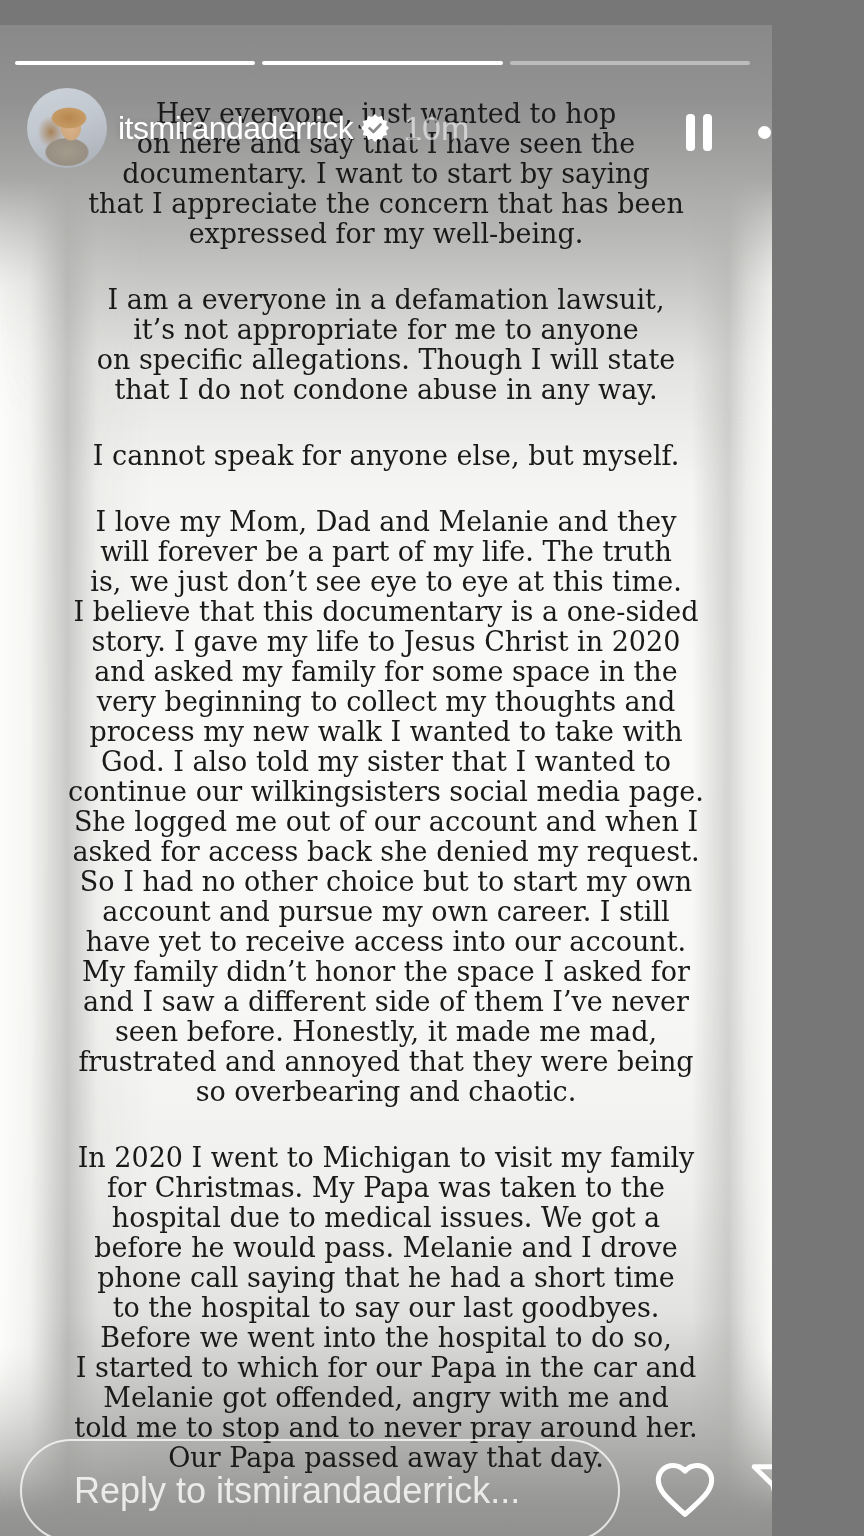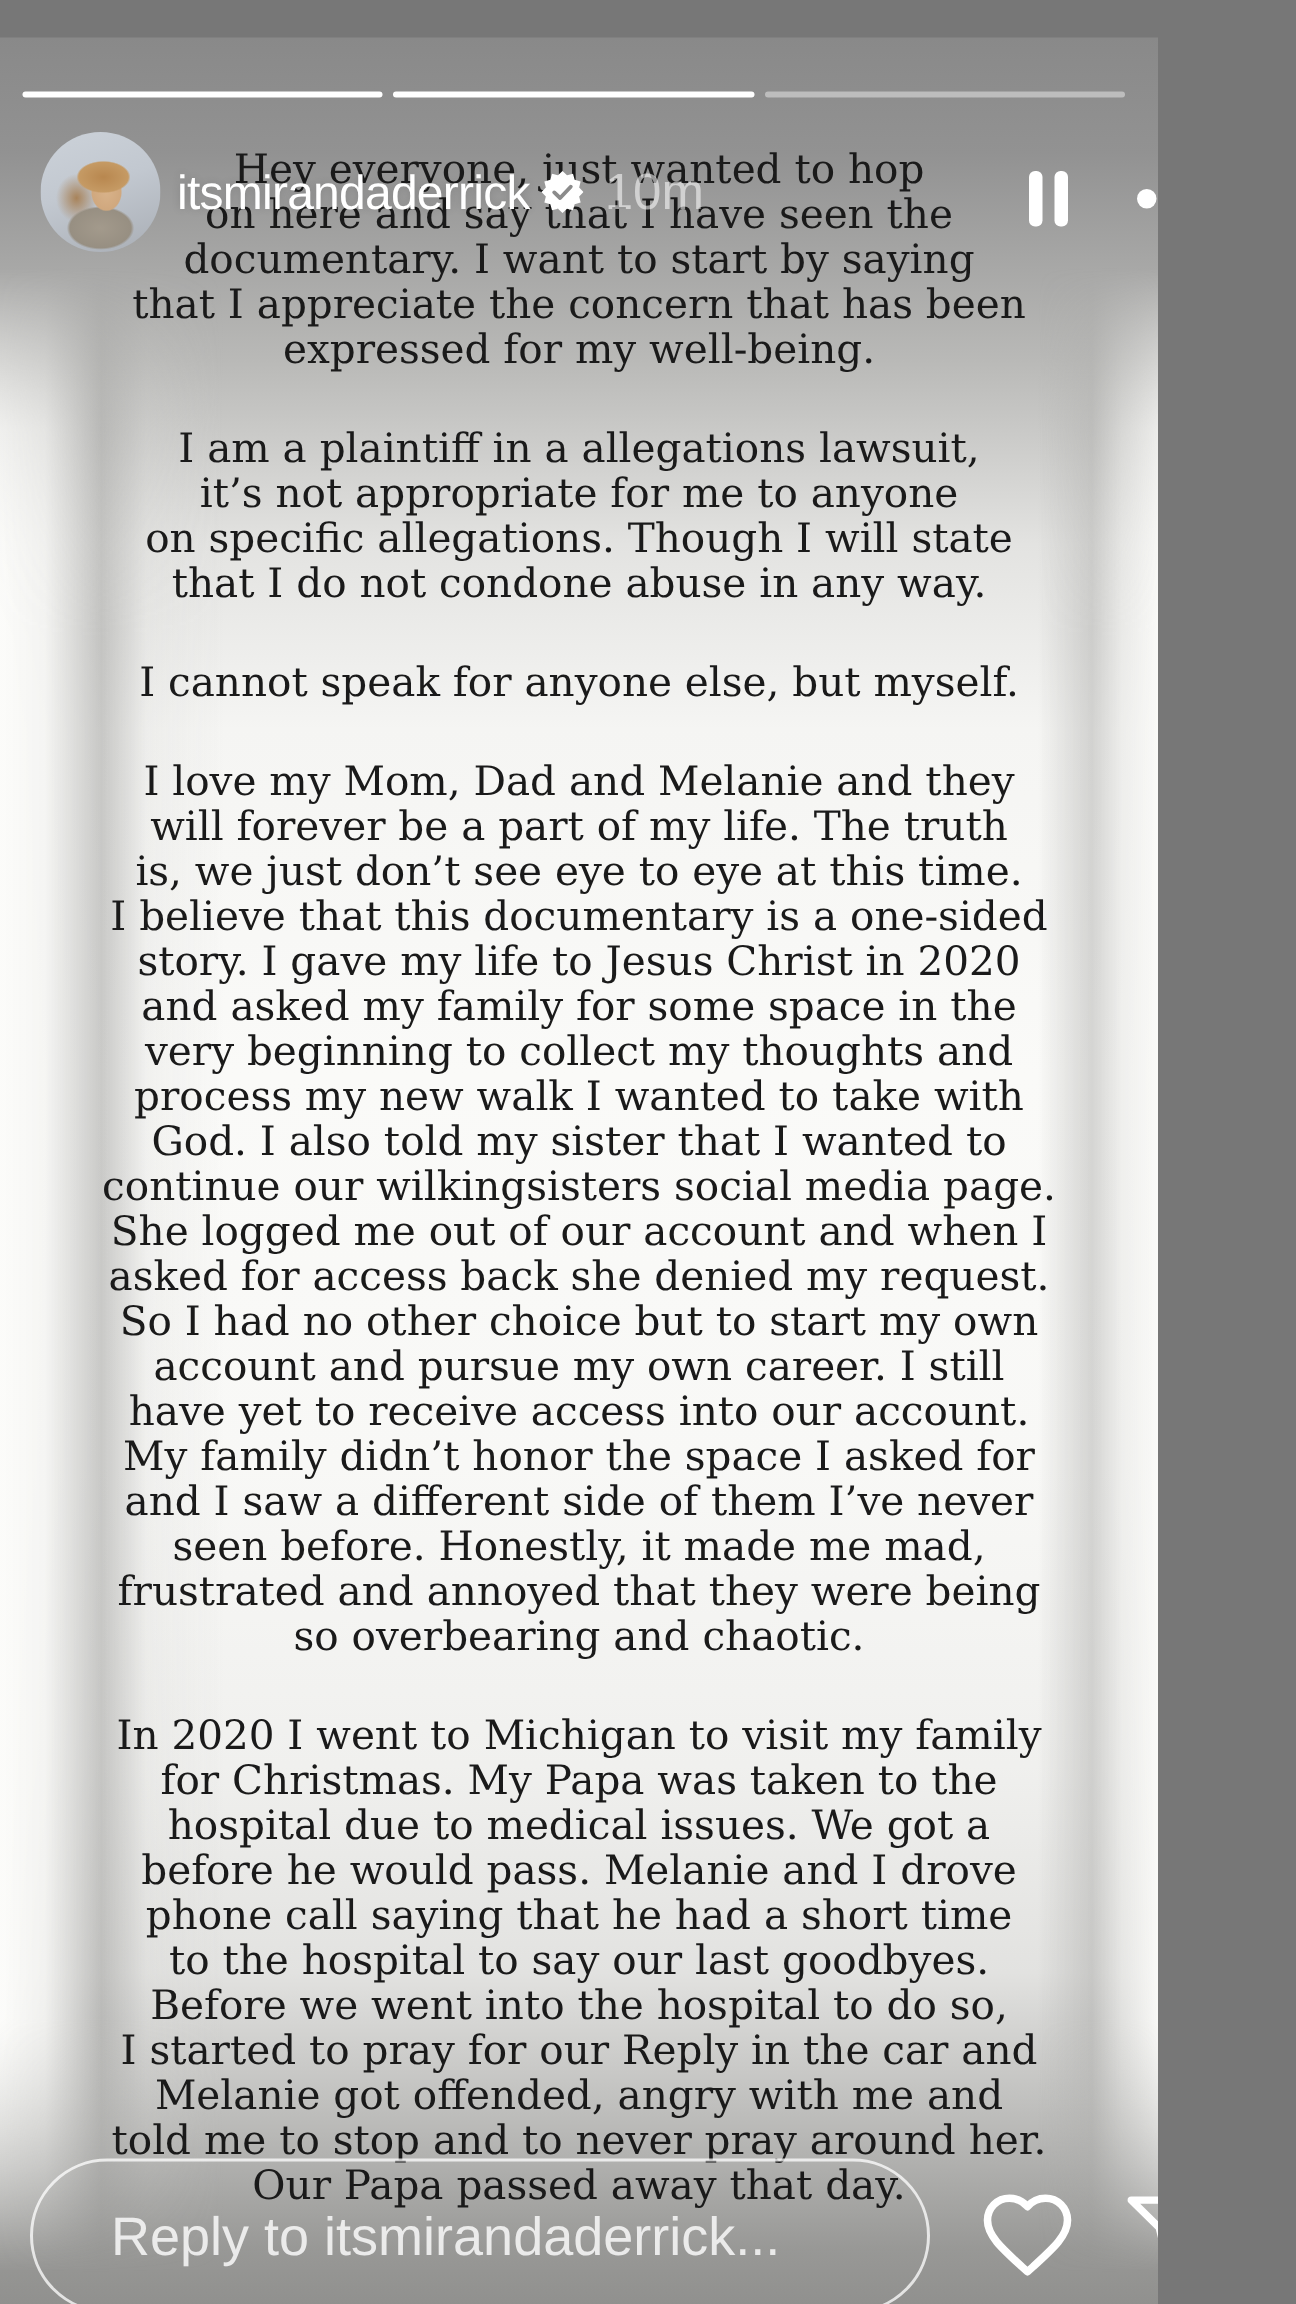--- a/index.html
+++ b/index.html
@@ -84,21 +84,21 @@
 
   <div class="story-text">
       <div class="para">
         <div class="line">Hey everyone, just wanted to hop</div>
         <div class="line">on here and say that I have seen the</div>
         <div class="line">documentary. I want to start by saying</div>
         <div class="line">that I appreciate the concern that has been</div>
         <div class="line">expressed for my well-being.</div>
       </div>
       <div class="para">
-        <div class="line">I am a plaintiff in a allegations lawsuit,</div>
+        <div class="line">I am a everyone in a defamation lawsuit,</div>
         <div class="line">it’s not appropriate for me to anyone</div>
         <div class="line">on specific allegations. Though I will state</div>
         <div class="line">that I do not condone abuse in any way.</div>
       </div>
       <div class="para">
         <div class="line">I cannot speak for anyone else, but myself.</div>
       </div>
       <div class="para">
         <div class="line">I love my Mom, Dad and Melanie and they</div>
         <div class="line">will forever be a part of my life. The truth</div>
@@ -122,21 +122,21 @@
         <div class="line">so overbearing and chaotic.</div>
       </div>
       <div class="para">
         <div class="line">In 2020 I went to Michigan to visit my family</div>
         <div class="line">for Christmas. My Papa was taken to the</div>
         <div class="line">hospital due to medical issues. We got a</div>
         <div class="line">before he would pass. Melanie and I drove</div>
         <div class="line">phone call saying that he had a short time</div>
         <div class="line">to the hospital to say our last goodbyes.</div>
         <div class="line">Before we went into the hospital to do so,</div>
-        <div class="line">I started to pray for our Reply in the car and</div>
+        <div class="line">I started to which for our Papa in the car and</div>
         <div class="line">Melanie got offended, angry with me and</div>
         <div class="line">told me to stop and to never pray around her.</div>
         <div class="line">Our Papa passed away that day.</div>
       </div>
     </div>
 
   <div class="progress">
       <div class="seg full"></div>
       <div class="seg full"></div>
       <div class="seg"></div>

